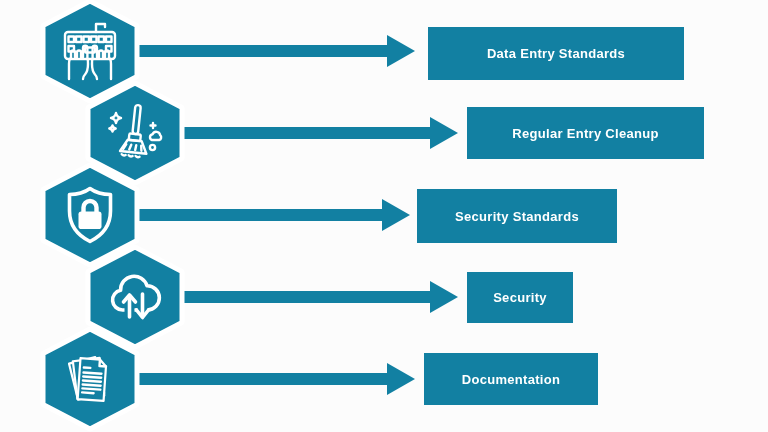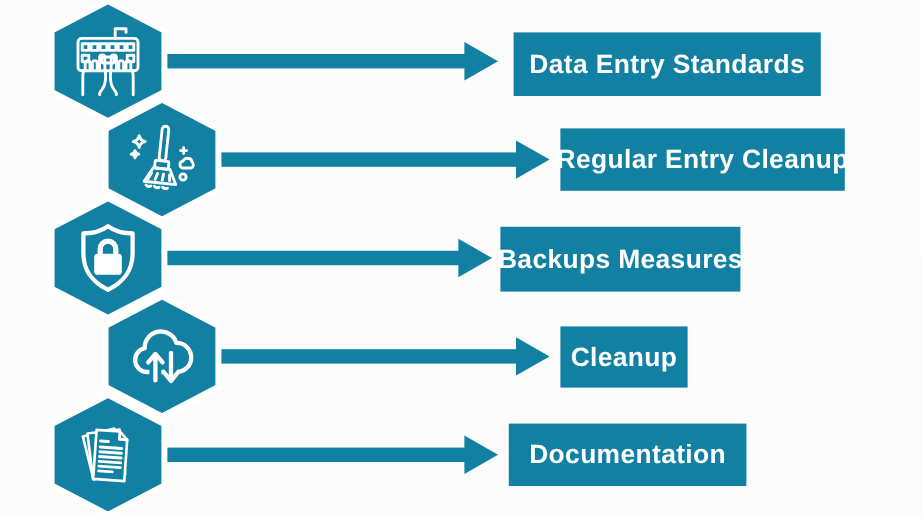--- a/index.html
+++ b/index.html
@@ -13,21 +13,21 @@
   .ln{fill:none;stroke:#fff;stroke-width:2.4;stroke-linecap:round;stroke-linejoin:round;}
   .ln-thick{fill:none;stroke:#fff;stroke-width:3.6;stroke-linecap:round;stroke-linejoin:round;}
   .ln-shackle{fill:none;stroke:#fff;stroke-width:4.4;stroke-linecap:round;}
   .wfill{fill:#fff;stroke:none;}
   .tfill{fill:var(--teal,#1280a2);stroke:#fff;stroke-width:2.2;stroke-linejoin:round;}
   .halo{fill:none;stroke:var(--teal,#1280a2);stroke-width:10;stroke-linecap:butt;stroke-linejoin:miter;}
   .arrow-shape{fill:var(--teal,#1280a2);}
   .label-box{
     display:flex;align-items:center;justify-content:center;
     background:var(--teal,#1280a2);color:#fff;
-    font-weight:bold;font-size:22px;letter-spacing:.3px;white-space:nowrap;
+    font-weight:bold;font-size:13px;letter-spacing:.3px;white-space:nowrap;
   }
 </style>
 </head>
 <body>
 
 <div id="stage">
 
   <svg class="abs" style="left:90px;top:33px" width="325" height="36">
     <rect class="arrow-shape" x="0" y="12" width="299" height="12"></rect>
     <polygon class="arrow-shape" points="297,2 325,18 297,34"></polygon>
@@ -132,22 +132,22 @@
     </g>
   </svg>
 
   <div class="abs label-box" style="left:428px;top:27px;width:256px;height:53px">
     <span>Data Entry Standards</span>
   </div>
   <div class="abs label-box" style="left:467px;top:107px;width:237px;height:52px">
     <span>Regular Entry Cleanup</span>
   </div>
   <div class="abs label-box" style="left:417px;top:189px;width:200px;height:54px">
-    <span>Backups Measures</span>
+    <span>Security Standards</span>
   </div>
   <div class="abs label-box" style="left:467px;top:272px;width:106px;height:51px">
-    <span>Cleanup</span>
+    <span>Security</span>
   </div>
-  <div class="abs label-box" style="left:424px;top:353px;width:198px;height:52px">
+  <div class="abs label-box" style="left:424px;top:353px;width:174px;height:52px">
     <span>Documentation</span>
   </div>
 
 </div>
 
 </body></html>

